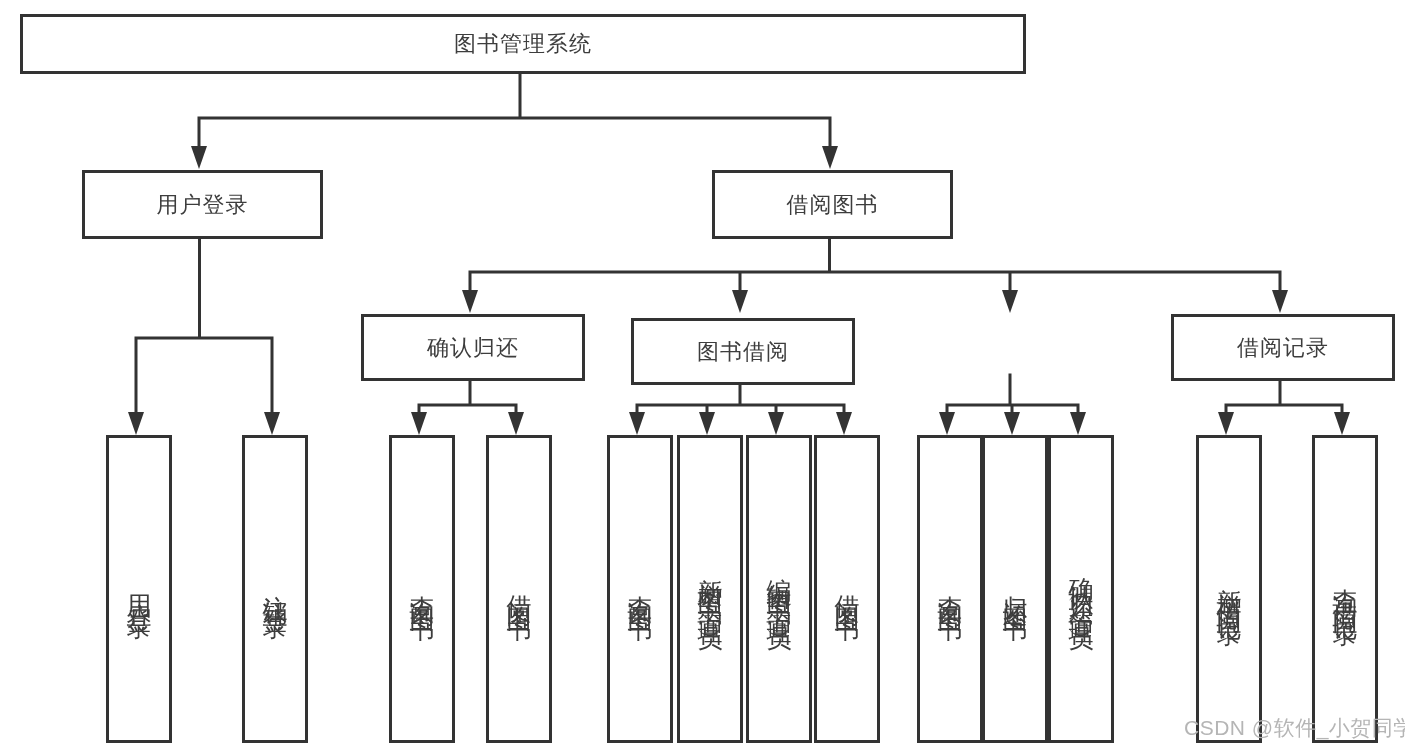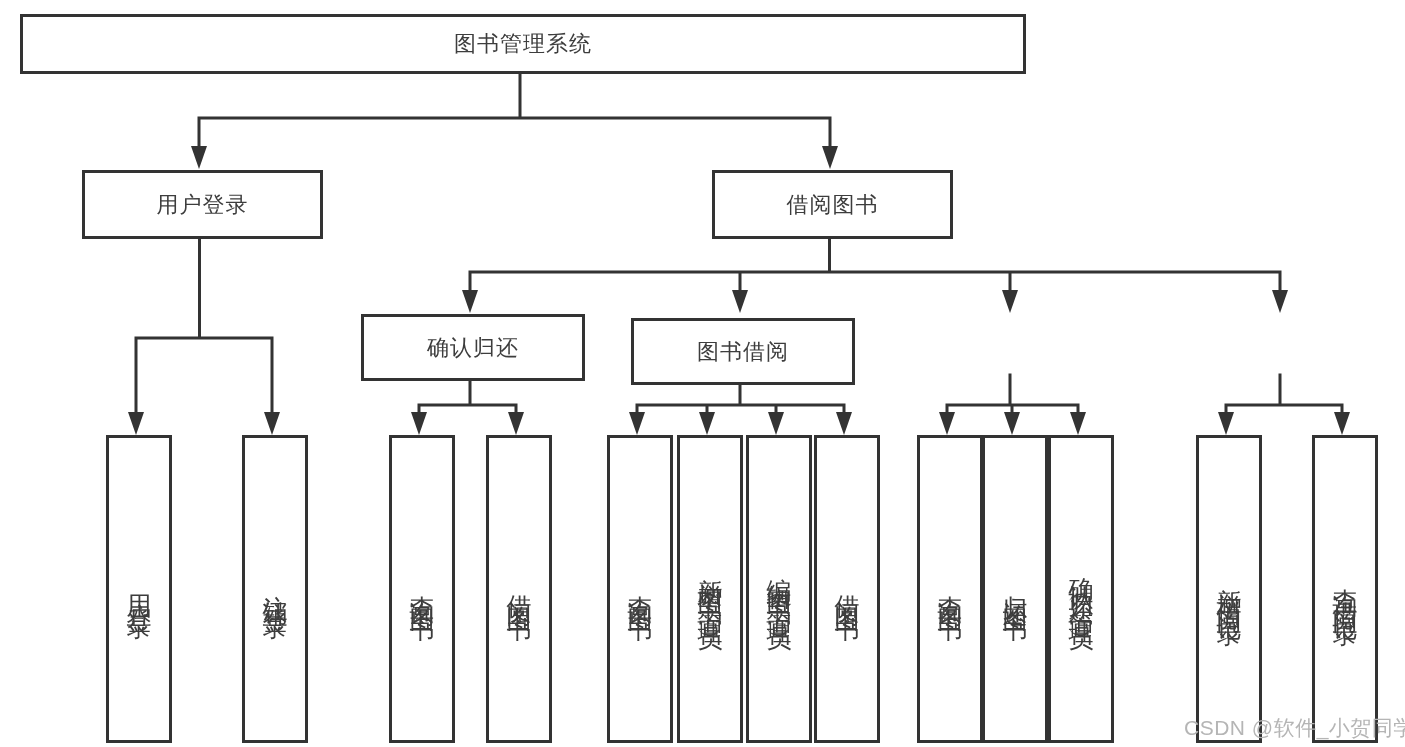--- a/index.html
+++ b/index.html
@@ -89,20 +89,21 @@
       </g>
   </svg>
 
   <div class="node hlabel" id="n-root">图书管理系统</div>
 
   <div class="node hlabel" id="n-user-login">用户登录</div>
   <div class="node hlabel" id="n-book-mgmt">借阅图书</div>
 
   <div class="node hlabel" id="n-new-book-rec">确认归还</div>
   <div class="node hlabel" id="n-book-borrow">图书借阅</div>
+  <div class="node hlabel" id="n-borrow-records">借阅记录</div>
 
   <div class="node leaf" id="lf-user-login">
     <span class="vtext">用户登录</span>
   </div>
   <div class="node leaf" id="lf-logout">
     <span class="vtext">注销登录</span>
   </div>
 
   <div class="node leaf" id="lf-rec-query">
     <span class="vtext">查询图书</span>

